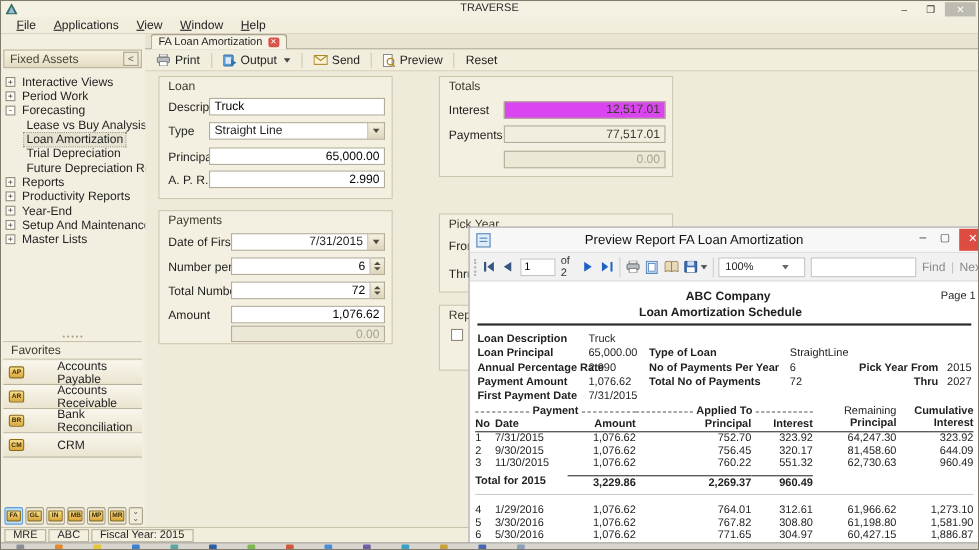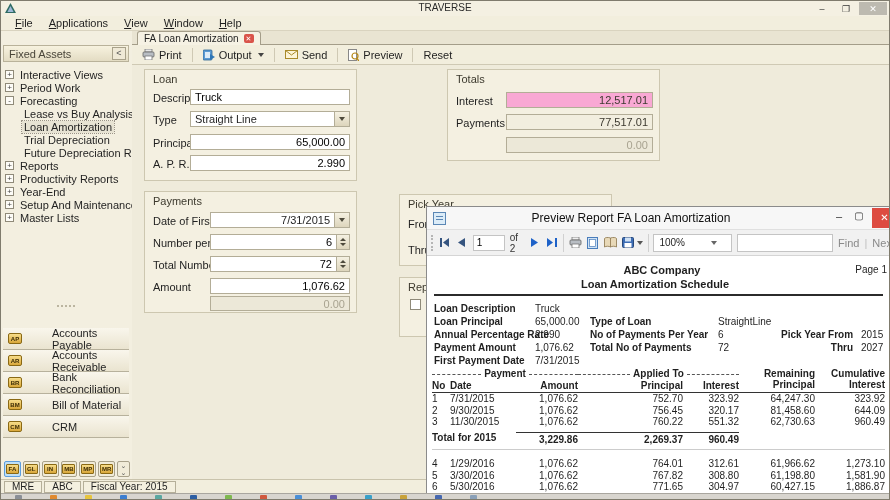--- a/index.html
+++ b/index.html
@@ -204,36 +204,33 @@
           <span class="tlabel">Master Lists</span>
         </div>
     </div>
     <div class="vsplit">
         <i></i>
         <i></i>
         <i></i>
         <i></i>
         <i></i>
       </div>
+    <div class="fav-header">Favorites</div>
     <div class="fav-list">
       <div class="favitem">
           <span class="favicon">AP</span>
           <span class="favlabel">Accounts Payable</span>
         </div>
       <div class="favitem">
           <span class="favicon">AR</span>
           <span class="favlabel">Accounts Receivable</span>
         </div>
       <div class="favitem">
           <span class="favicon">BR</span>
           <span class="favlabel">Bank Reconciliation</span>
-        </div>
-      <div class="favitem">
-          <span class="favicon">BM</span>
-          <span class="favlabel">Bill of Material</span>
         </div>
       <div class="favitem">
           <span class="favicon">CM</span>
           <span class="favlabel">CRM</span>
         </div>
     </div>
     <div class="module-row">
       <span class="mchip sel">
           <span class="mtag">FA</span>
         </span>
@@ -341,24 +338,24 @@
       <input class="ffield num" style="left: 65px; top: 64px; width: 127px;" value="72">
       <span class="spin" style="left:192px; top:64px;">
           <i class="up"></i>
           <i class="dn"></i>
         </span>
       <span class="frow-label" style="top:89px;">Amount</span>
       <input class="ffield num" style="left: 65px; top: 86px; width: 140px;" value="1,076.62">
       <input class="ffield num dis" style="left: 65px; top: 104px; width: 140px; height: 15px;" value="0.00">
     </div>
 
-    <div class="group" style="left:267px; top:4px; width:213px; height:92px;margin-left:48px;">
+    <div class="group" style="left:267px; top:4px; width:213px; height:92px;">
       <span class="gtitle">Totals</span>
       <span class="frow-label" style="top:25px;">Interest</span>
-      <input class="ffield num dis" style="left: 58px; top: 22px; width: 147px; background: #f9a8d4; color: rgb(60, 57, 47);" value="12,517.01">
+      <input class="ffield num dis" style="left: 58px; top: 22px; width: 147px; background: #d946ef; color: rgb(60, 57, 47);" value="12,517.01">
       <span class="frow-label" style="top:47px;">Payments</span>
       <input class="ffield num dis" style="left: 58px; top: 44px; width: 147px; background: rgb(242, 238, 223); color: rgb(60, 57, 47);" value="77,517.01">
       <input class="ffield num dis" style="left: 58px; top: 67px; width: 147px;" value="0.00">
     </div>
 
     <div class="group" style="left:267px; top:129px; width:213px; height:72px;">
       <span class="gtitle">Pick Year</span>
       <span class="frow-label" style="top:23px;">From</span>
       <input class="ffield num" style="left: 45px; top: 20px; width: 150px;">
       <span class="frow-label" style="top:49px;">Thru</span>
@@ -479,21 +476,21 @@
           <span class="hgroup" style="grid-column:1/4;">
               <span class="hline"></span>
               <span>Payment</span>
               <span class="hline"></span>
             </span>
           <span class="hgroup" style="grid-column:4/6;">
               <span class="hline"></span>
               <span>Applied To</span>
               <span class="hline"></span>
             </span>
-          <span class="r" style="font-weight:bold;">Remaining</span>
+          <span class="r" style="font-weight:normal;">Remaining</span>
           <span class="r" style="font-weight:bold;">Cumulative</span>
         </div>
         <div class="rrow hcols">
           <span>No</span>
           <span>Date</span>
           <span class="r">Amount</span>
           <span class="r">Principal</span>
           <span class="r">Interest</span>
           <span class="r c2">Principal</span>
           <span class="r c2">Interest</span>

